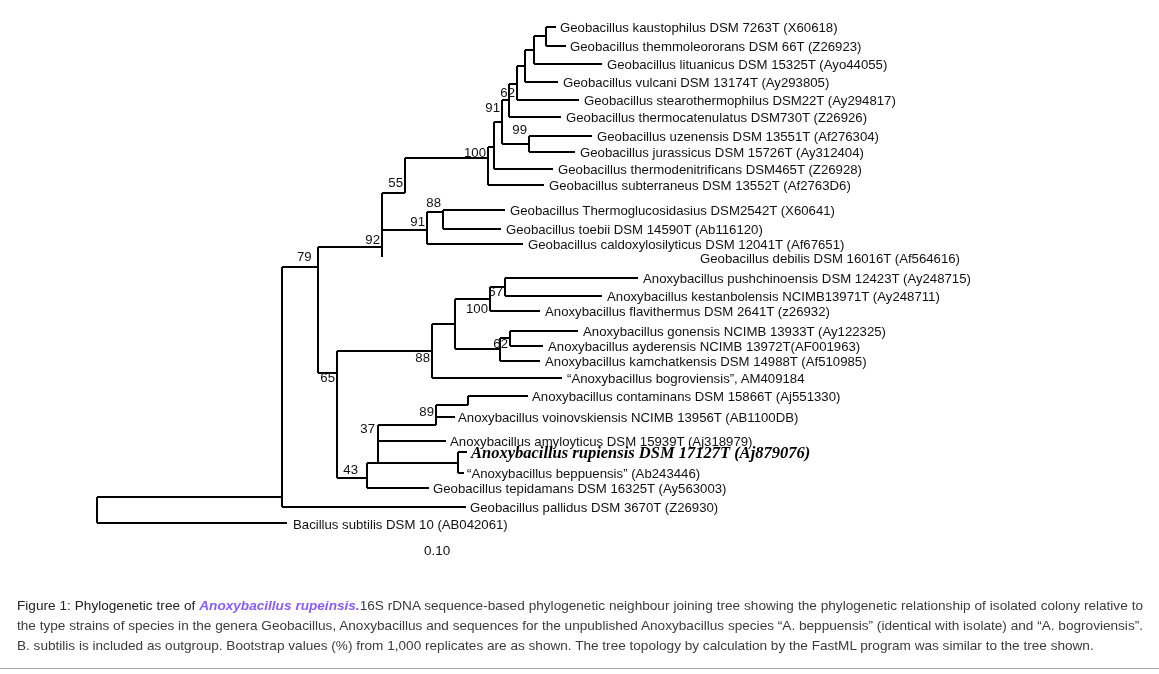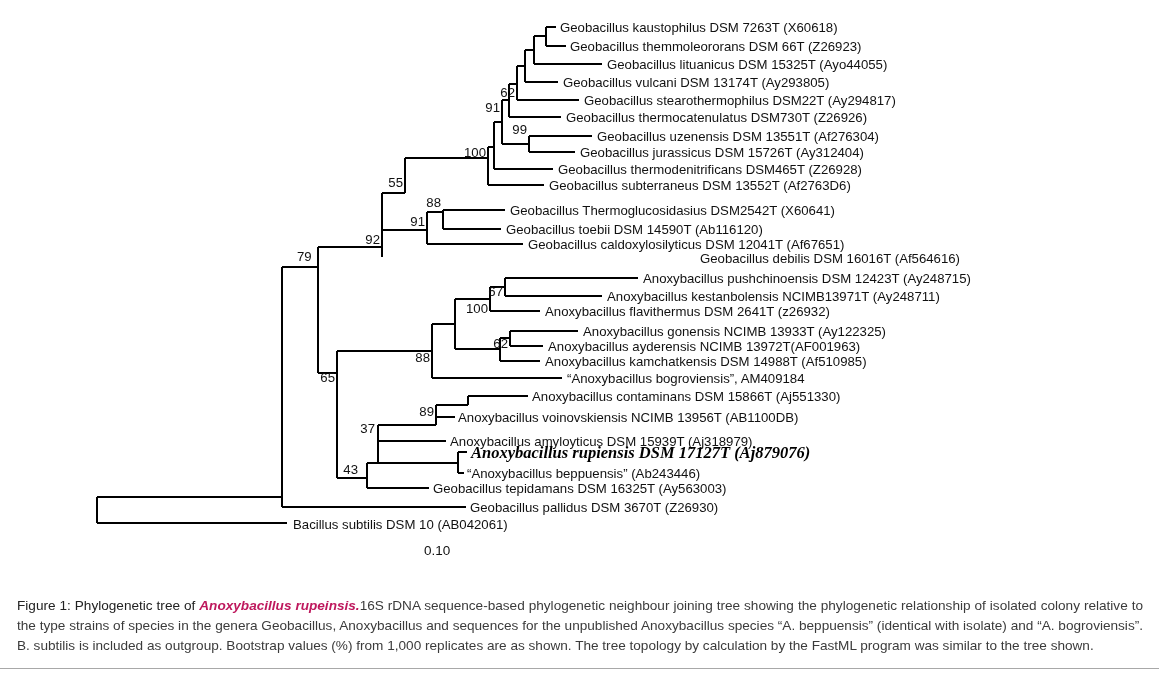--- a/index.html
+++ b/index.html
@@ -12,21 +12,21 @@
   svg text{font-family:"Liberation Sans", sans-serif;font-size:13.2px;fill:#111;}
   svg text.taxon{font-size:13.2px;}
   svg text.highlight{font-family:"Liberation Serif", serif;font-weight:bold;font-style:italic;font-size:16.5px;fill:#000;}
   svg text.bootstrap{font-size:13.2px;fill:#111;}
   svg text.scale{font-size:13.5px;fill:#111;}
   #caption{
     position:absolute;left:17px;top:582px;width:1126px;
     font-size:13.6px;line-height:1.5;color:#3b3b3b;text-align:justify;
   }
   #caption .b{font-weight:normal;color:#222;}
-  #caption .bi{font-weight:bold;font-style:italic;color:#be185d;}
+  #caption .bi{font-weight:bold;font-style:italic;color:#8b5cf6;}
   #bottom-rule{
     position:absolute;left:0px;top:668px;width:1159px;height:0;
     border-top:1px solid #a8a8a8;
   }
 </style>
 </head>
 <body>
 
 <div id="tree-wrap">
   <svg id="tree" width="1159" height="570" viewBox="0 0 1159 570">

